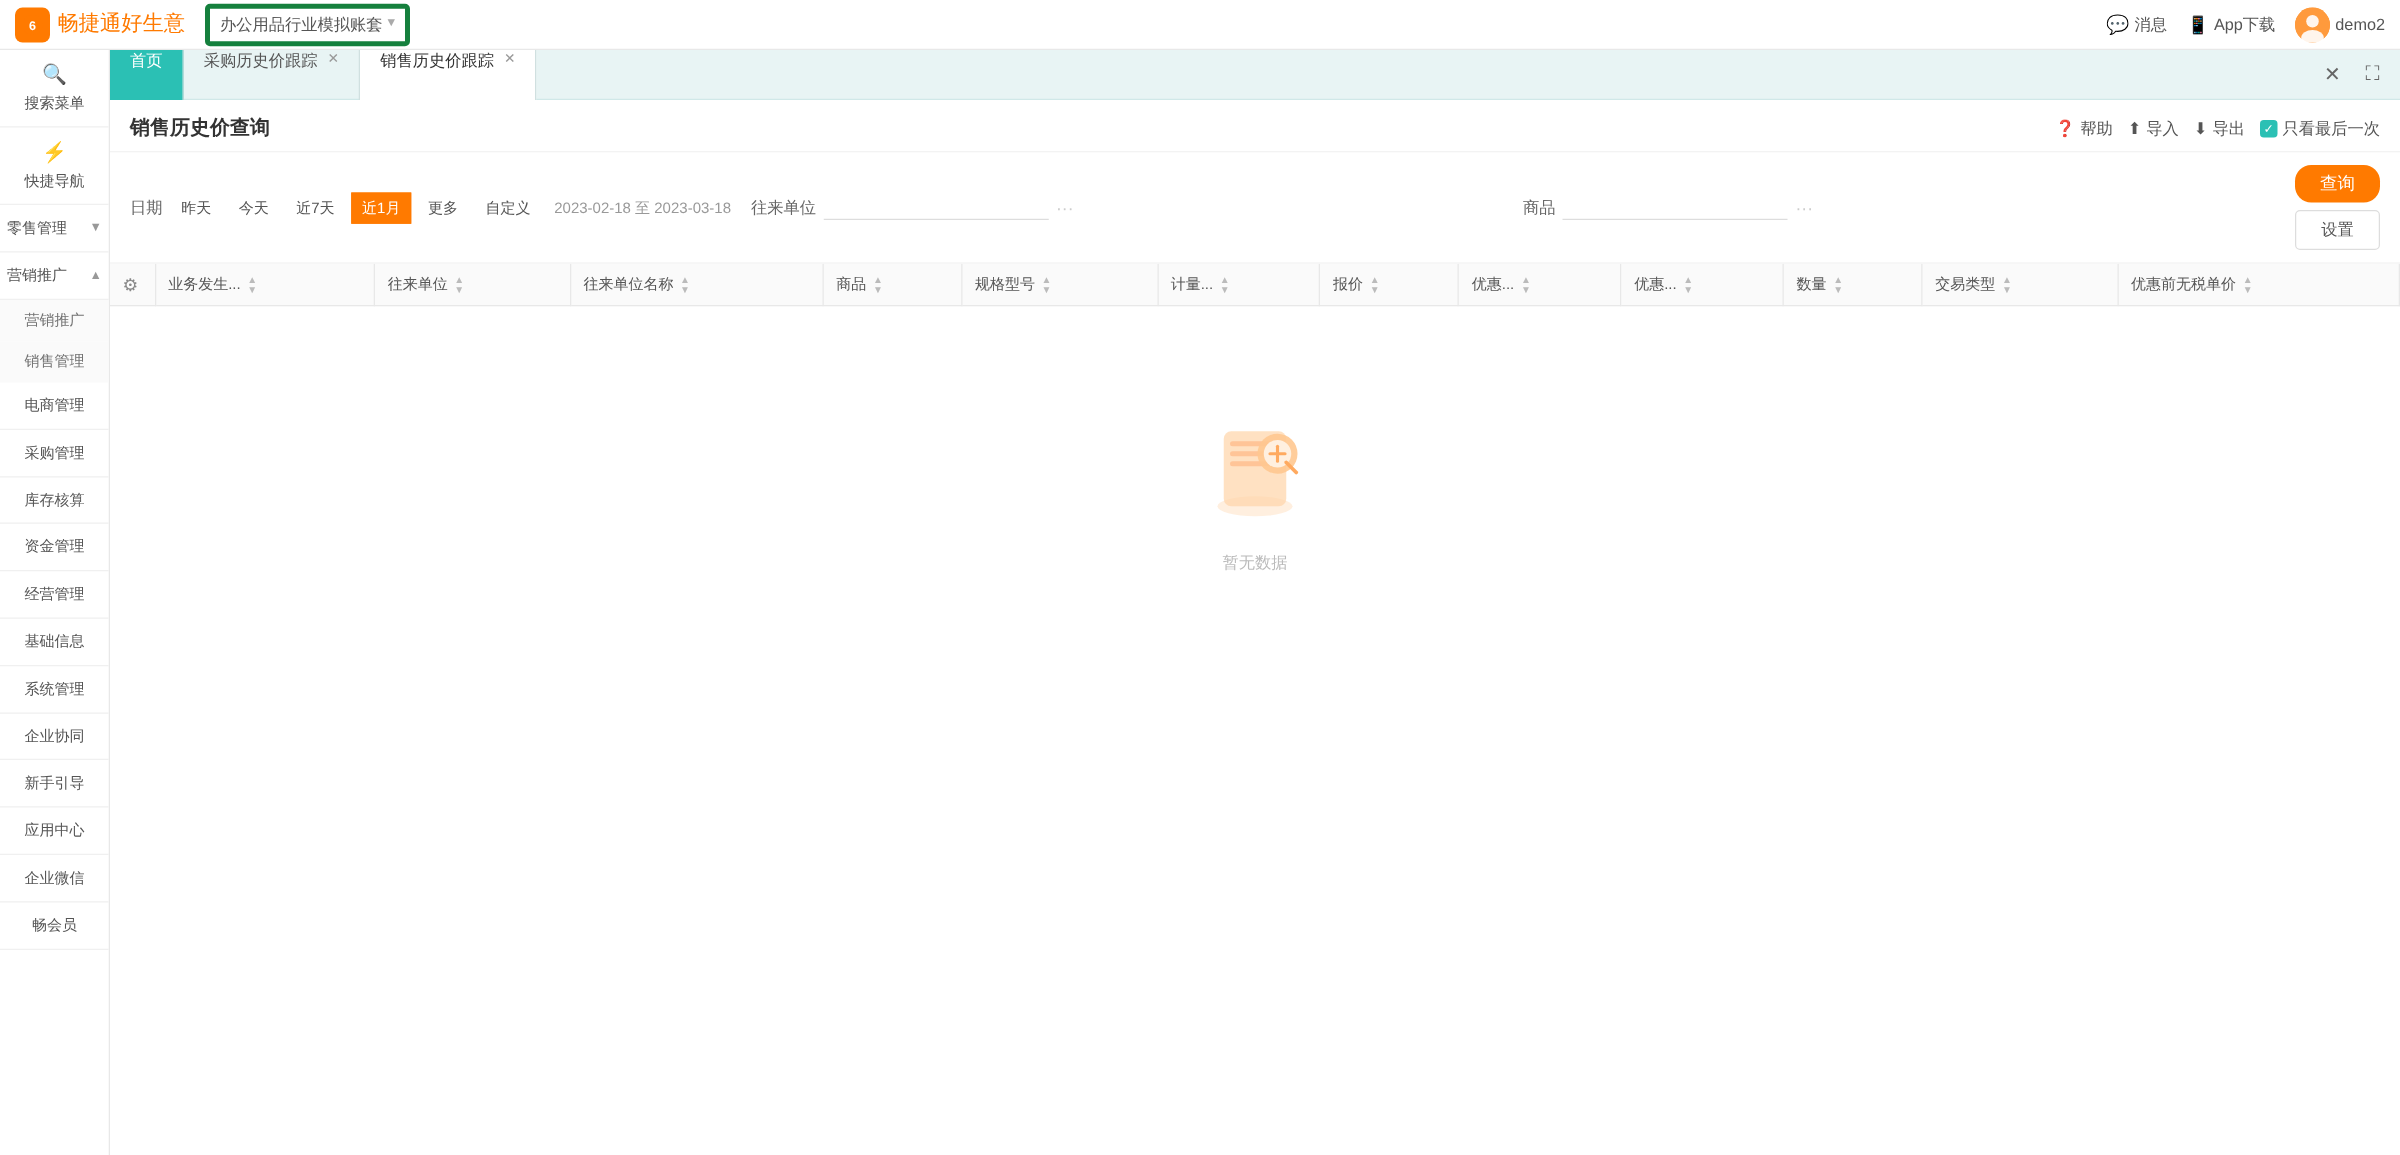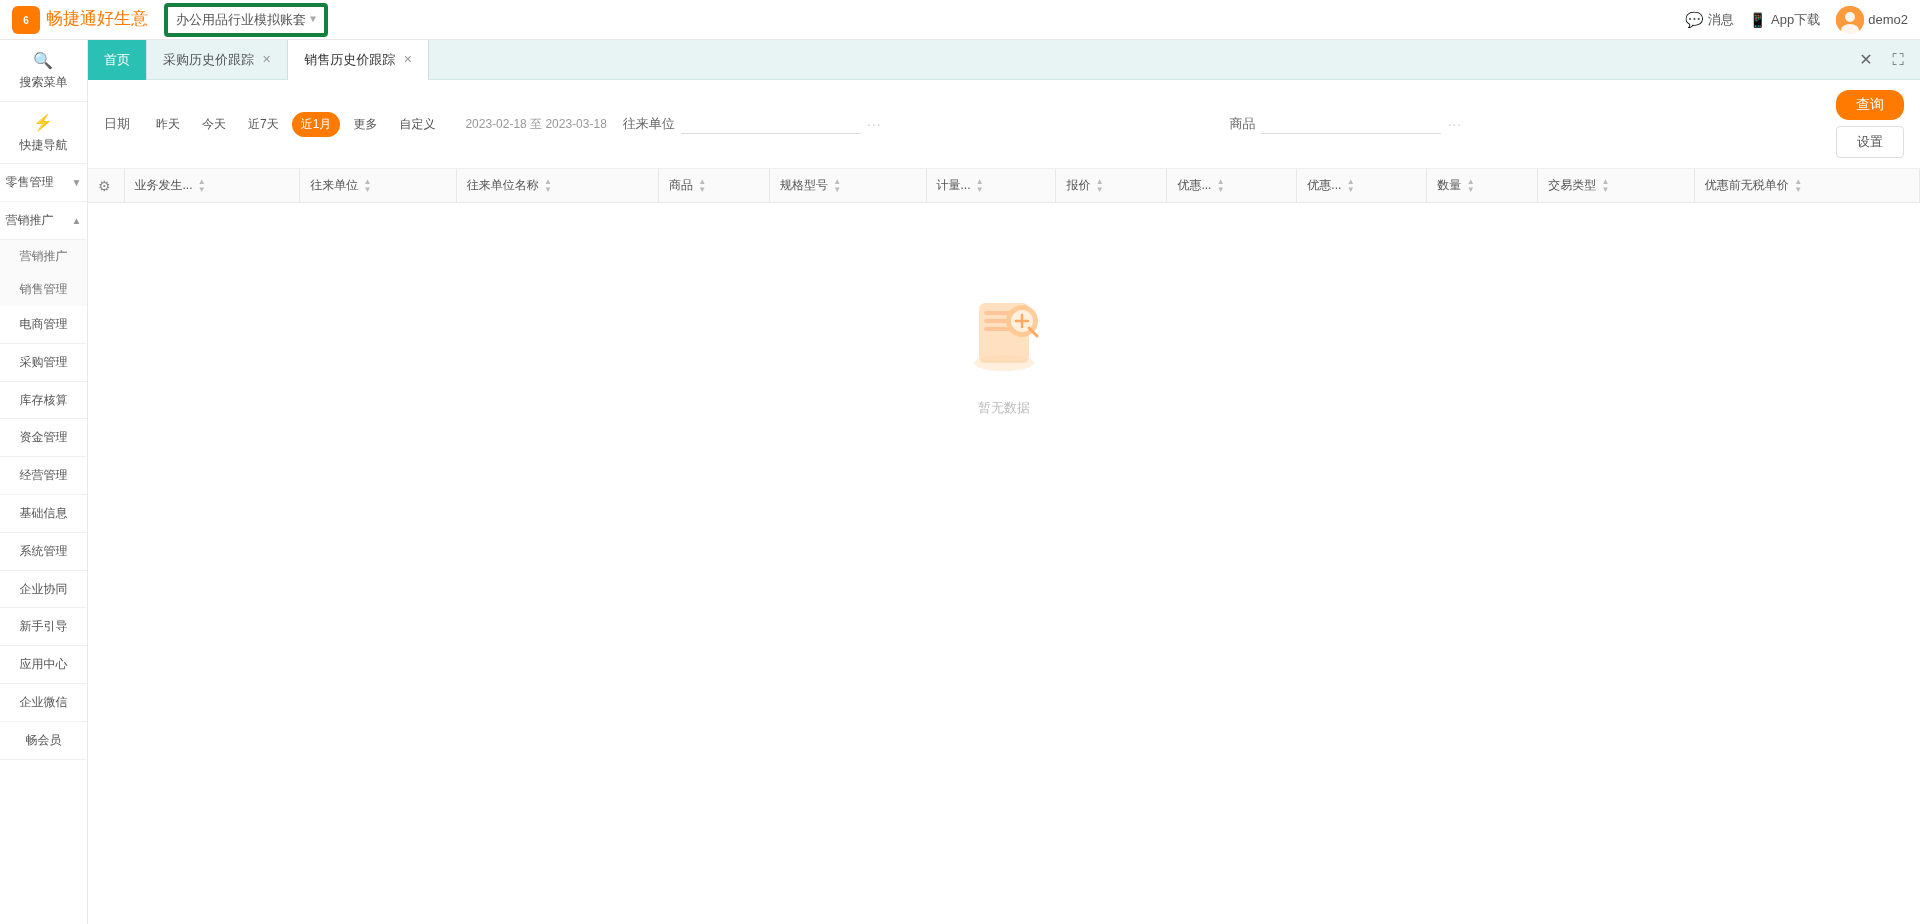--- a/index.html
+++ b/index.html
@@ -141,21 +141,21 @@
       background: #e8f4f4;
       display: flex;
       align-items: center;
       padding: 0 0;
       flex-shrink: 0;
       border-bottom: 1px solid #d0e8e8;
     }
     .tab {
       height: 40px;
       display: flex;
-      align-items: center;
+      align-items: flex-start;
       padding: 0 16px;
       cursor: pointer;
       font-size: 13px;
       color: #555;
       border-right: 1px solid #d0e0e0;
       gap: 6px;
       white-space: nowrap;
     }
     .tab.active {
       background: #fff;
@@ -255,21 +255,21 @@
       background: #fff;
       border-bottom: 1px solid #f0f0f0;
       display: flex;
       align-items: center;
       gap: 16px;
       flex-wrap: wrap;
     }
     .filter-group {
       display: flex;
       align-items: center;
-      gap: 17px;
+      gap: 6px;
     }
     .filter-label {
       color: #666;
       font-size: 13px;
       white-space: nowrap;
     }
     .date-btns {
       display: flex;
       align-items: center;
       gap: 4px;
@@ -279,21 +279,21 @@
       border-radius: 4px;
       cursor: pointer;
       font-size: 12px;
       color: #555;
       border: 1px solid transparent;
     }
     .date-btn.active {
       background: #ff7a00;
       color: white;
       border-color: #ff7a00;
-      border-radius: 12px;
+      border-radius: 0;
     }
     .date-range-text {
       font-size: 12px;
       color: #999;
       margin-left: 4px;
     }
     .filter-input-group {
       display: flex;
       align-items: center;
       gap: 6px;
@@ -517,20 +517,41 @@
       </div>
       <div class="tab-bar-actions">
         <div class="tab-bar-btn" title="关闭">✕</div>
         <div class="tab-bar-btn" title="最大化">⛶</div>
       </div>
     </div>
 
     <div class="page-content">
       <div class="page-inner">
 
+        <div class="page-header">
+          <h1 class="page-title">销售历史价查询</h1>
+          <div class="page-header-actions">
+            <div class="page-header-action">
+              <span>❓</span>
+              <span>帮助</span>
+            </div>
+            <div class="page-header-action">
+              <span>⬆</span>
+              <span>导入</span>
+            </div>
+            <div class="page-header-action">
+              <span>⬇</span>
+              <span>导出</span>
+            </div>
+            <label class="checkbox-label">
+              <div class="checkbox-teal">✓</div>
+              <span>只看最后一次</span>
+            </label>
+          </div>
+        </div>
 
         <div class="filter-bar">
           <div class="filter-group">
             <span class="filter-label">日期</span>
             <div class="date-btns">
               <span class="date-btn">昨天</span>
               <span class="date-btn">今天</span>
               <span class="date-btn">近7天</span>
               <span class="date-btn active">近1月</span>
               <span class="date-btn">更多</span>

